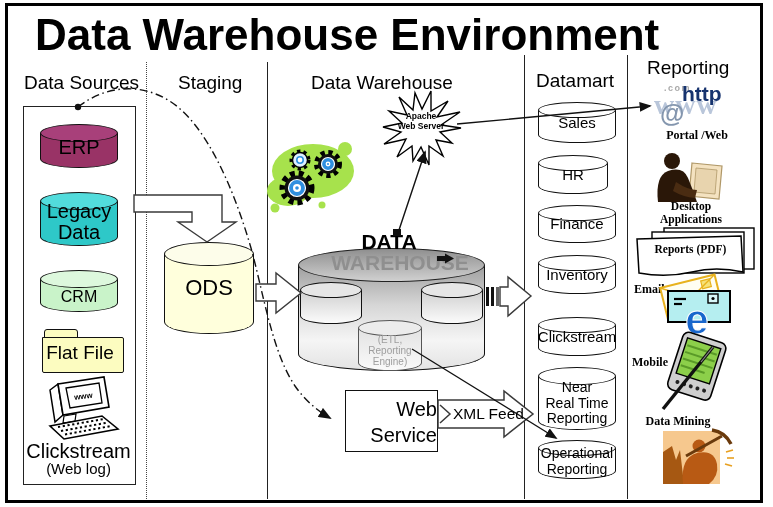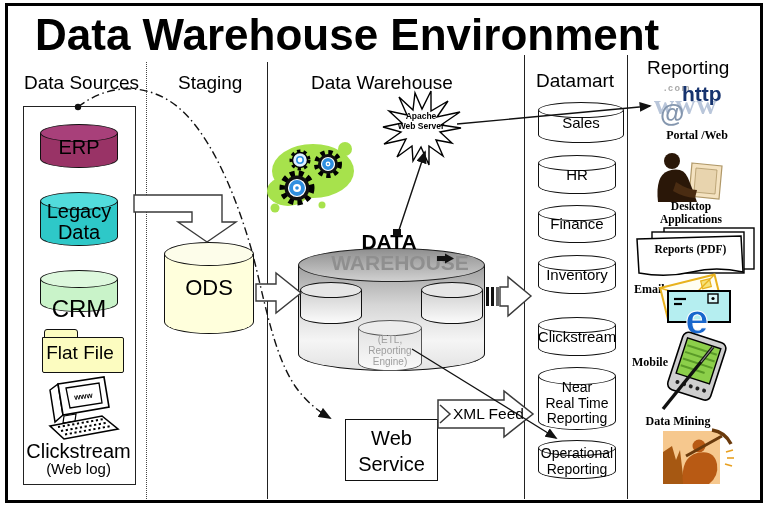--- a/index.html
+++ b/index.html
@@ -20,21 +20,21 @@
        border:1.5px solid #111;border-top:none;box-sizing:border-box;z-index:1;
        border-radius:0 0 50% 50% / 0 0 var(--ry) var(--ry);}
   .cyl .clabel{position:absolute;left:-8px;right:-8px;z-index:3;text-align:center;white-space:pre-line;
        font-size:15px;line-height:1.1;}
   .gray-cyl .ctop{border-color:#222;}
   
   .folder-tab{position:absolute;left:44px;top:329px;width:32px;height:12px;background:#fcfcc0;border:1.6px solid #111;border-radius:3px 3px 0 0;}
   .folder-body{position:absolute;left:42px;top:337px;width:80px;height:34px;background:#fcfcc0;border:1.6px solid #111;border-radius:0 2px 2px 2px;}
   .folder-label{position:absolute;left:42px;top:342px;width:76px;text-align:center;font-size:19px;z-index:3;}
   .txt{position:absolute;white-space:pre-line;}
-  .box{position:absolute;border:1.8px solid #111;background:#fff;text-align:center;margin-top:29px;}
+  .box{position:absolute;border:1.8px solid #111;background:#fff;text-align:right;}
   .overlay{position:absolute;left:0;top:0;z-index:5;pointer-events:none;}
   .above{z-index:7;}
   
   .http-icon{position:absolute;left:652px;top:82px;width:104px;height:52px;}
   .http-icon span{position:absolute;font-weight:bold;white-space:nowrap;}
   .p-com{left:12px;top:1px;font-size:9px;color:#a9a9a9;letter-spacing:1.5px;}
   .p-www{left:2px;top:7px;font-size:28px;color:#b9c6da;font-family:"Liberation Serif",serif;letter-spacing:1px;z-index:1;}
   .p-http{left:30px;top:0px;font-size:21px;color:#16336e;z-index:3;}
   .p-at{left:8px;top:17px;font-size:25px;color:#8496ae;z-index:2;}
   .rep-label{position:absolute;font-family:"Liberation Serif",serif;font-weight:bold;font-size:12px;text-align:center;white-space:pre-line;line-height:1.12;}
@@ -67,21 +67,21 @@
   </div>
   <div class="cyl" style="left:40px;top:192px;width:78px;height:54px;--ry:9px;--c:#2ec8c8;--c2:#52dcdc;">
     <div class="ctop"></div>
       <div class="cbody"></div>
     <div class="clabel" style="top:9px;font-size:20px;line-height:1.05;">Legacy
 Data</div>
   </div>
   <div class="cyl" style="left:40px;top:270px;width:78px;height:42px;--ry:9px;--c:#c9f3c9;--c2:#ddf8dd;">
     <div class="ctop"></div>
       <div class="cbody"></div>
-    <div class="clabel" style="top:26px;font-size:24px;">CRM</div>
+    <div class="clabel" style="top:18px;font-size:16px;">CRM</div>
   </div>
 
   <div class="folder-tab"></div>
   <div class="folder-body"></div>
   <div class="folder-label">Flat File</div>
 
   <div class="txt" style="left:23px;top:440px;width:111px;text-align:center;font-size:20px;">Clickstream</div>
   <div class="txt" style="left:23px;top:460px;width:111px;text-align:center;font-size:15px;">(Web log)</div>
 
   <div class="cyl" style="left:164px;top:242px;width:90px;height:92px;--ry:12px;--c:#ffffdc;--c2:#fdfdea;">
@@ -111,26 +111,26 @@
   <div class="txt" style="left:353px;top:230px;width:72px;text-align:center;font-size:21px;font-weight:bold;z-index:4;">DATA</div>
   <div class="txt" style="left:325px;top:251px;width:150px;text-align:center;font-size:21px;font-weight:bold;color:#8f8f8f;z-index:4;">WAREHOUSE</div>
   <div class="txt" style="left:356px;top:334px;width:68px;text-align:center;font-size:10px;line-height:1.1;color:#9e9e9e;z-index:4;">(ETL,
 Reporting
 Engine)</div>
 
   <div class="box" style="left:345px;top:390px;width:93px;height:62px;font-size:20px;line-height:1.3;padding-top:5px;box-sizing:border-box;">Web
 Service</div>
   <div class="txt above" style="left:453px;top:405px;font-size:15.5px;">XML Feed</div>
 
-  <div class="cyl" style="left:538px;top:102px;width:86px;height:41px;--ry:8px;--c:#fff;--c2:#fff;">
+  <div class="cyl" style="left:538px;top:102px;width:78px;height:41px;--ry:8px;--c:#fff;--c2:#fff;">
     <div class="ctop"></div>
       <div class="cbody"></div>
     <div class="clabel" style="top:13px;">Sales</div>
   </div>
-  <div class="cyl" style="left:538px;top:155px;width:78px;height:39px;--ry:8px;--c:#fff;--c2:#fff;">
+  <div class="cyl" style="left:538px;top:155px;width:70px;height:39px;--ry:8px;--c:#fff;--c2:#fff;">
     <div class="ctop"></div>
       <div class="cbody"></div>
     <div class="clabel" style="top:12px;">HR</div>
   </div>
   <div class="cyl" style="left:538px;top:205px;width:78px;height:38px;--ry:8px;--c:#fff;--c2:#fff;">
     <div class="ctop"></div>
       <div class="cbody"></div>
     <div class="clabel" style="top:11px;">Finance</div>
   </div>
   <div class="cyl" style="left:538px;top:255px;width:78px;height:39px;--ry:8px;--c:#fff;--c2:#fff;">

